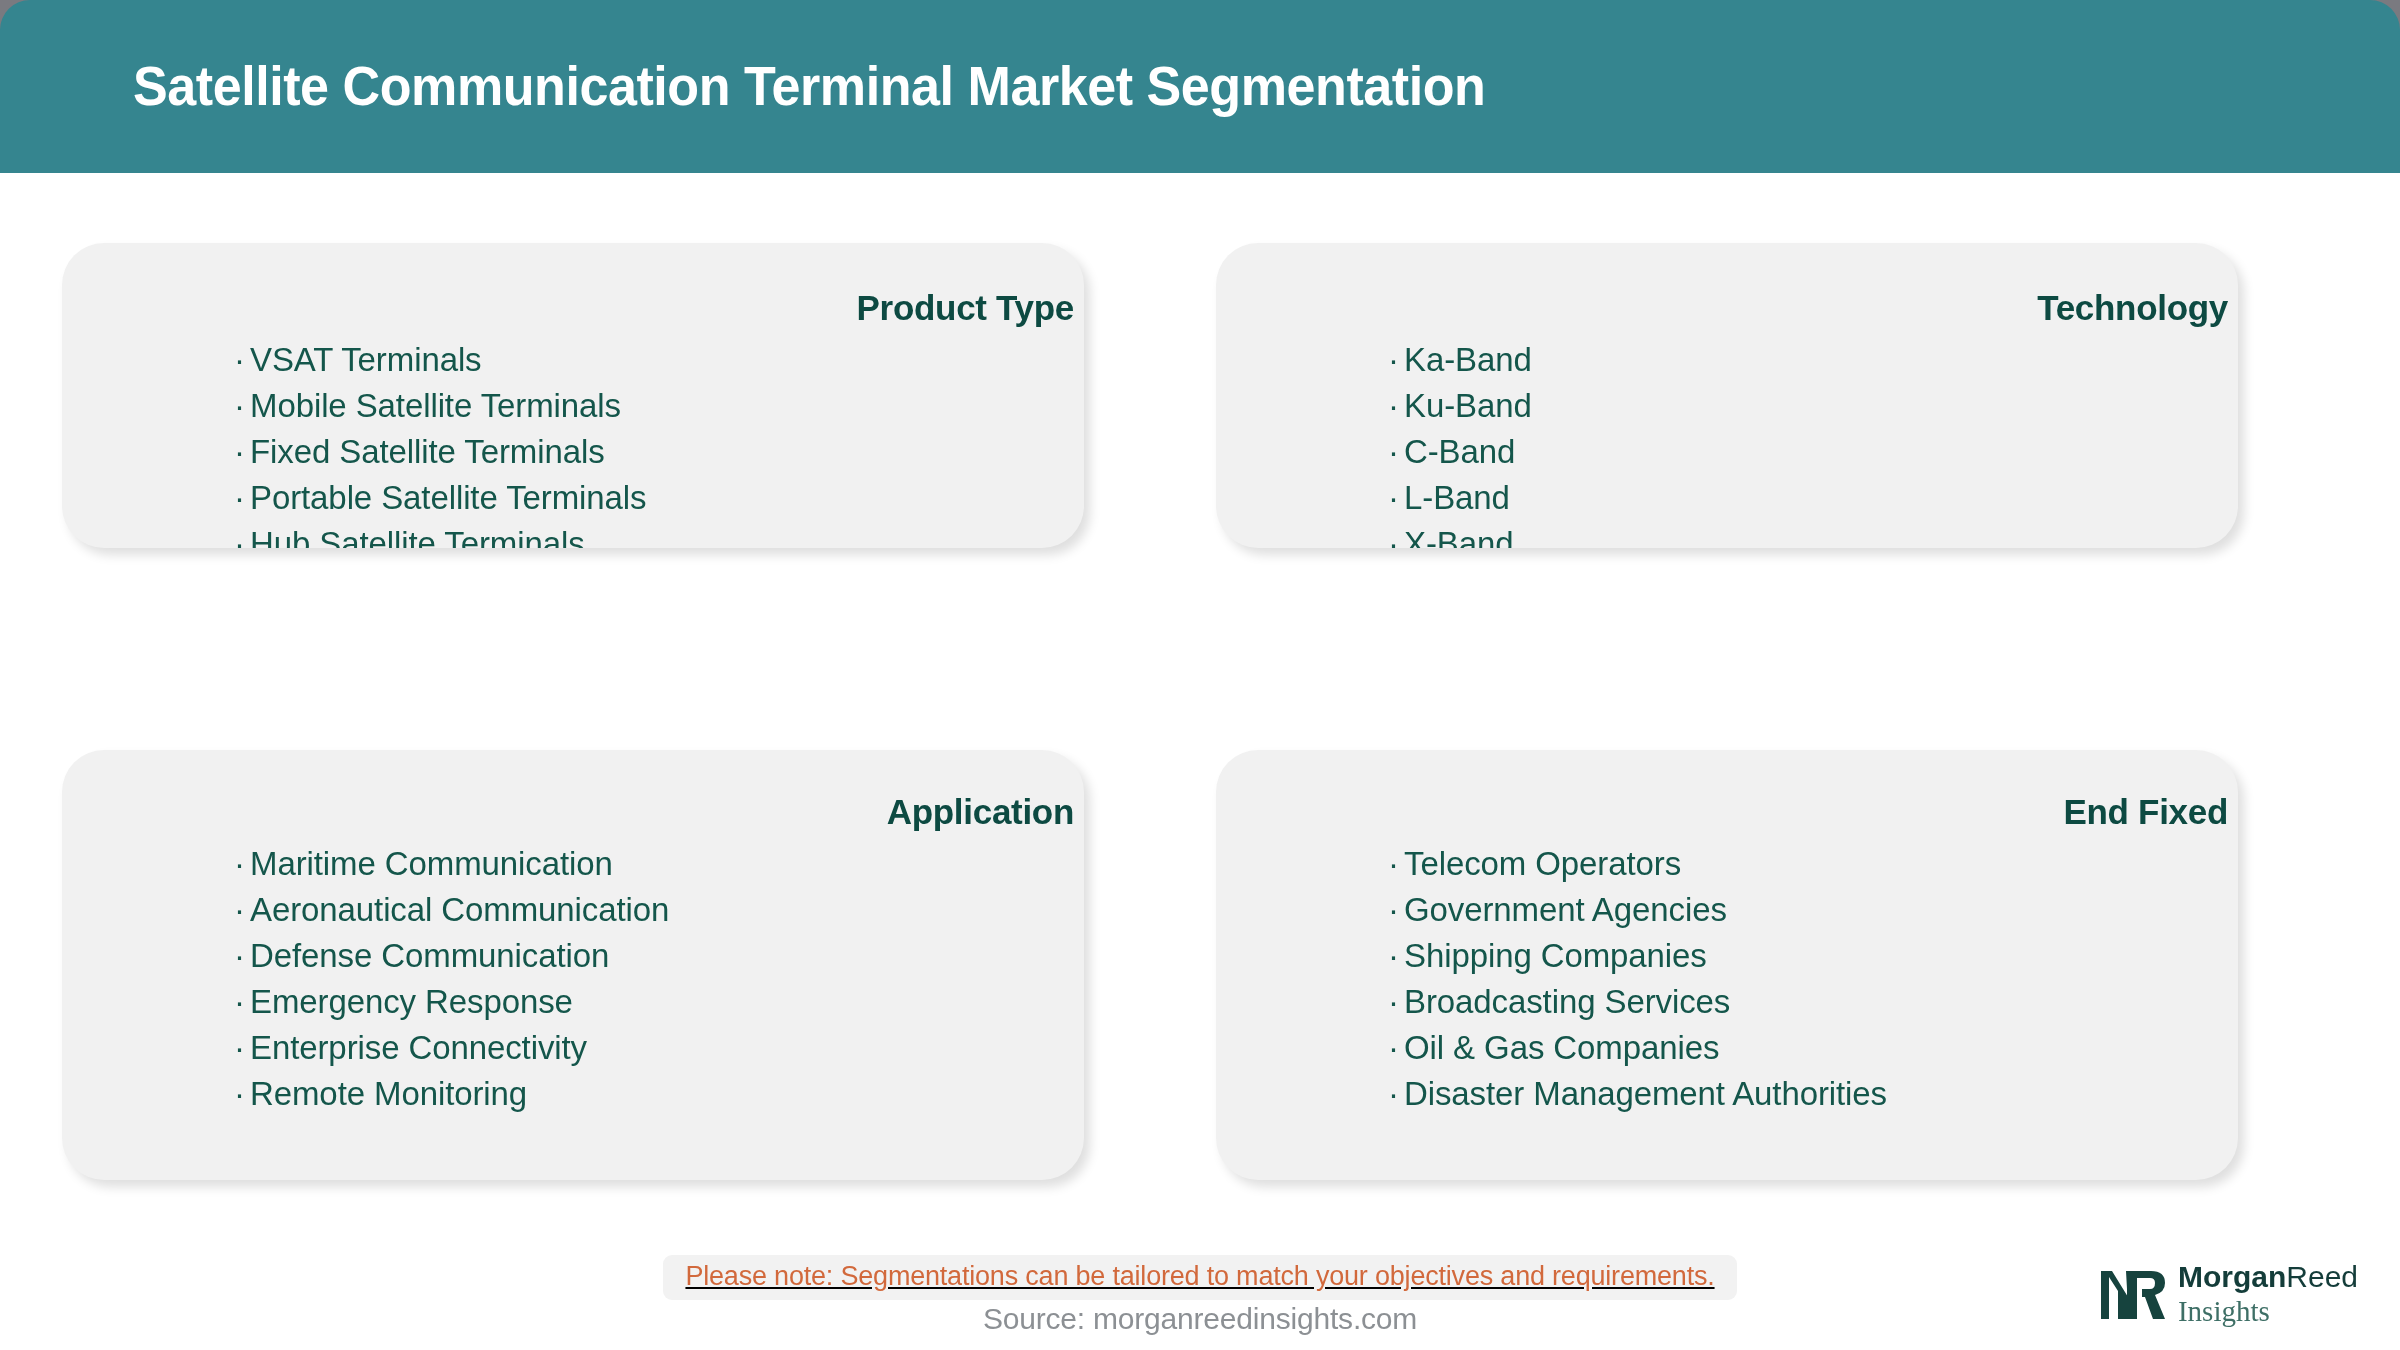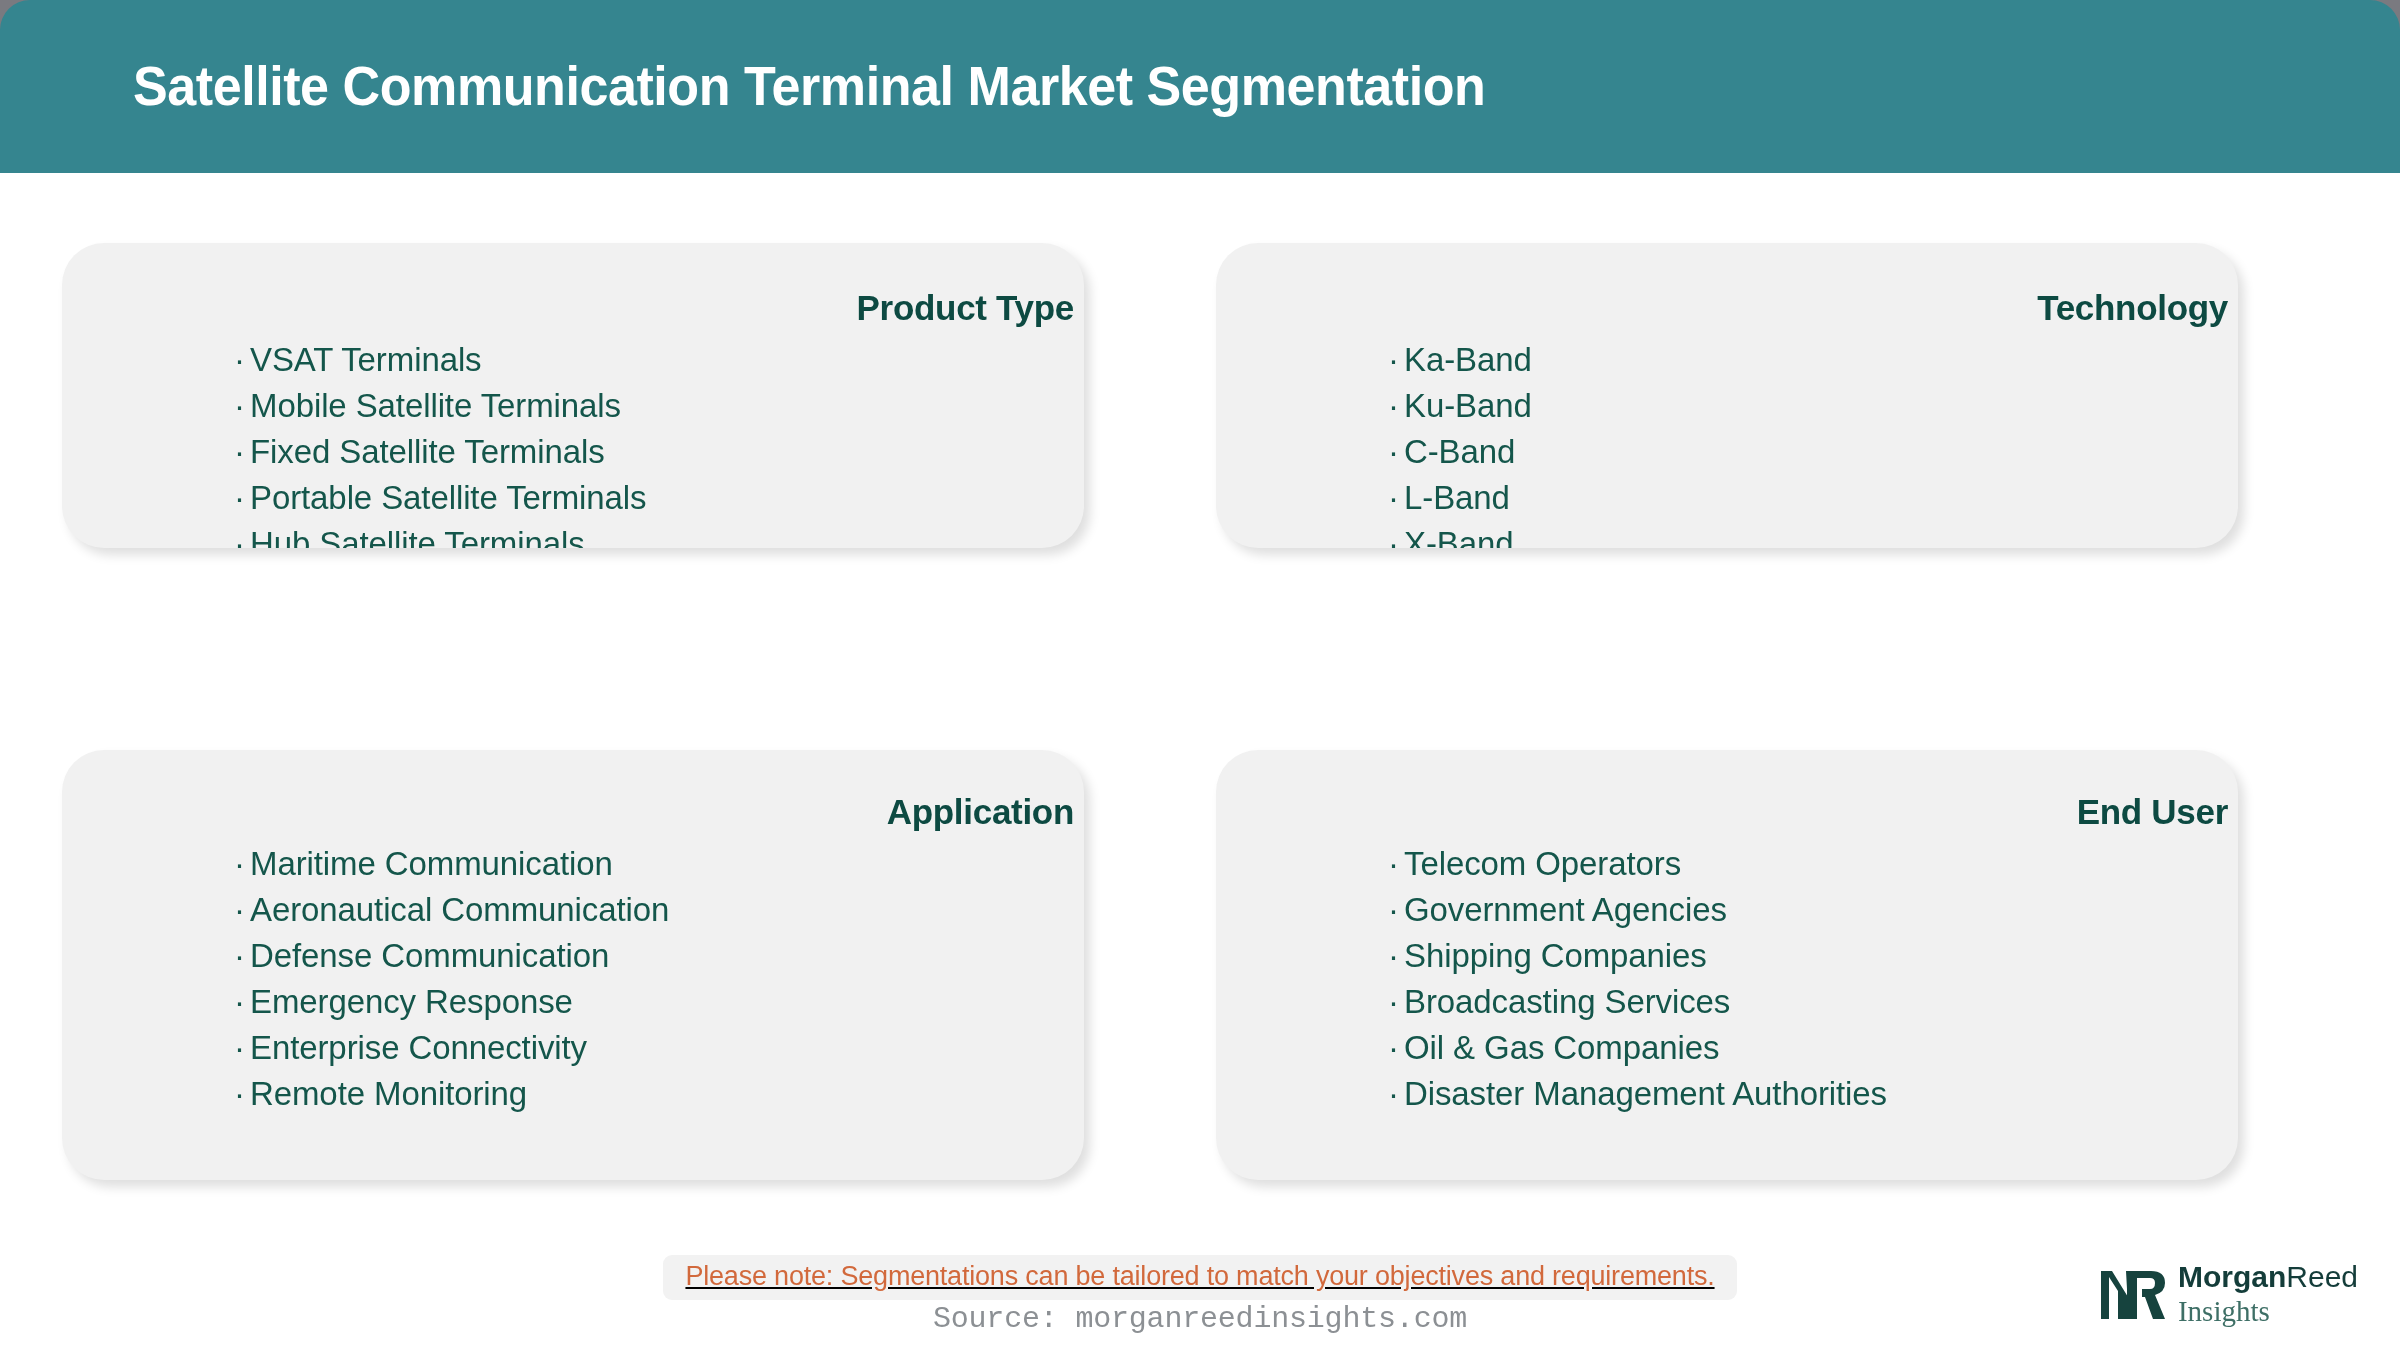--- a/index.html
+++ b/index.html
@@ -151,21 +151,20 @@
   }
   .source {
     position: absolute;
     left: 0;
     top: 1302px;
     width: 2400px;
     text-align: center;
     color: #8c9094;
     font-size: 30px;
     letter-spacing: -0.2px;
-    font-family: Liberation Mono, monospace;
   }
 
   
   .logo {
     position: absolute;
     right: 42px;
     top: 1262px;
     display: flex;
     align-items: center;
     gap: 11px;
@@ -237,21 +236,21 @@
         <li><span class="bullet">·</span><span>Defense Communication</span></li>
         <li><span class="bullet">·</span><span>Emergency Response</span></li>
         <li><span class="bullet">·</span><span>Enterprise Connectivity</span></li>
         <li><span class="bullet">·</span><span>Remote Monitoring</span></li>
       </ul>
     </div>
   </div>
 
   <div class="card col-right" id="card-end-user">
     <div class="card-inner">
-      <div class="card-heading">End User</div>
+      <div class="card-heading">End Fixed</div>
       <ul class="card-list">
         <li><span class="bullet">·</span><span>Telecom Operators</span></li>
         <li><span class="bullet">·</span><span>Government Agencies</span></li>
         <li><span class="bullet">·</span><span>Shipping Companies</span></li>
         <li><span class="bullet">·</span><span>Broadcasting Services</span></li>
         <li><span class="bullet">·</span><span>Oil &amp; Gas Companies</span></li>
         <li><span class="bullet">·</span><span>Disaster Management Authorities</span></li>
       </ul>
     </div>
   </div>

